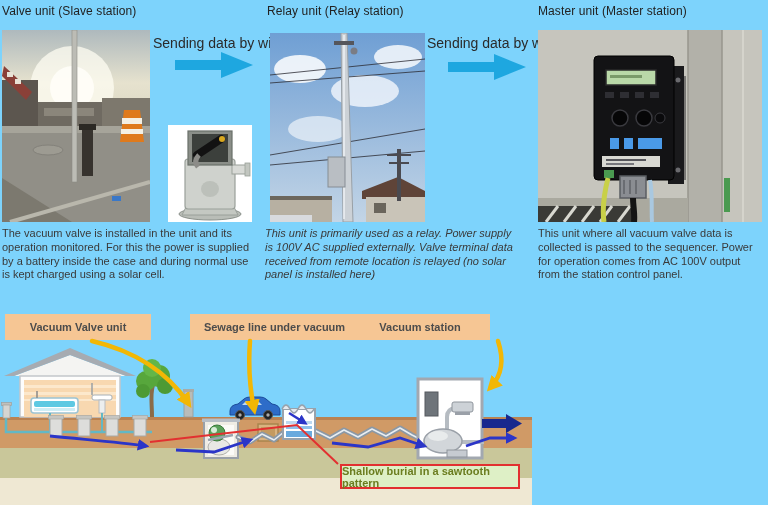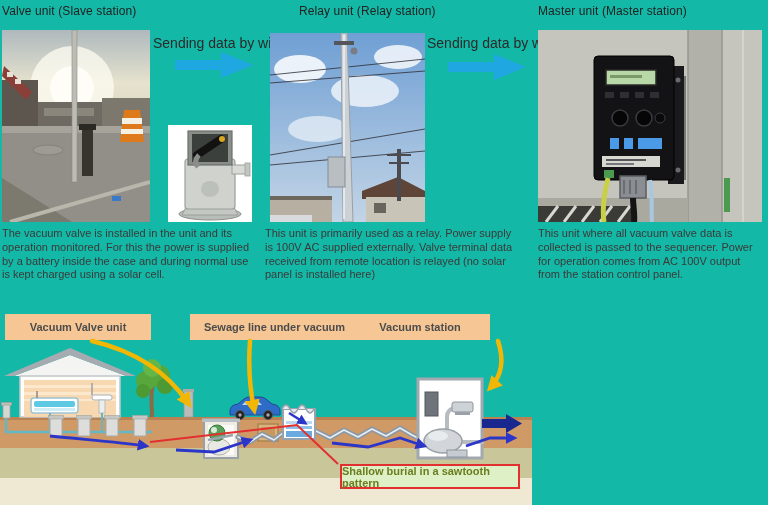--- a/index.html
+++ b/index.html
@@ -1,17 +1,17 @@
 <!DOCTYPE html>
 <html><head>
 <meta charset="utf-8">
 <style>
   html,body{margin:0;padding:0;background:#ffffff;}
   .page{
-    position:relative;width:768px;height:505px;background:#14b8a6;overflow:hidden;
+    position:relative;width:768px;height:505px;background:#7dd3fc;overflow:hidden;
     font-family:"Liberation Sans","DejaVu Sans",sans-serif;
   }
   .abs{position:absolute;}
   .col-title{font-size:12px;font-weight:500;color:#222;letter-spacing:.1px;}
   .wireless-label{font-size:14px;color:#2a2a2a;white-space:nowrap;}
   .para{font-size:11px;line-height:1.25;color:#3a3a3a;}
   .tag{
     background:#f6c694;color:#4c4c4c;font-size:11px;font-weight:600;
     display:flex;align-items:center;justify-content:center;height:26px;
   }
@@ -21,21 +21,21 @@
     height:25px;box-sizing:border-box;
   }
   svg{display:block;}
 </style>
 </head>
 <body>
 
 <div class="page">
 
   <div class="abs col-title" style="left:2px;top:4px;">Valve unit (Slave station)</div>
-  <div class="abs col-title" style="left:267px;top:4px;margin-left:32px;">Relay unit (Relay station)</div>
+  <div class="abs col-title" style="left:267px;top:4px;">Relay unit (Relay station)</div>
   <div class="abs col-title" style="left:538px;top:4px;text-align:center;">Master unit (Master station)</div>
 
   <svg class="abs" style="left:2px;top:30px;" width="148" height="192" viewBox="0 0 148 192">
     <defs>
       <linearGradient id="sky1" x1="0" y1="0" x2="0" y2="1">
         <stop offset="0" stop-color="#aeb9bd"></stop>
           <stop offset="0.55" stop-color="#e6e2ce"></stop>
           <stop offset="1" stop-color="#d9d5c2"></stop>
       </linearGradient>
     </defs>
@@ -158,21 +158,21 @@
     <rect x="82" y="146" width="26" height="22" fill="#8a8d92" stroke="#5a5d62" stroke-width="1.5"></rect>
     <line x1="86" y1="150" x2="86" y2="164" stroke="#6a6d72" stroke-width="2"></line>
     <line x1="92" y1="150" x2="92" y2="164" stroke="#6a6d72" stroke-width="2"></line>
     <line x1="98" y1="150" x2="98" y2="164" stroke="#6a6d72" stroke-width="2"></line>
     <path d="M70,148 C66,164 64,178 66,192" stroke="#c8d048" stroke-width="5" fill="none"></path>
     <path d="M95,168 C95,176 97,184 96,192" stroke="#141414" stroke-width="6" fill="none"></path>
     <path d="M112,150 C115,166 113,180 114,192" stroke="#a9c8e0" stroke-width="4" fill="none"></path>
   </svg>
 
   <div class="abs para" style="left:2px;top:227px;width:250px;">The vacuum valve is installed in the unit and its operation monitored. For this the power is supplied by a battery inside the case and during normal use is kept charged using a solar cell.</div>
-  <div class="abs para" style="left:265px;top:227px;width:256px;">This unit is primarily used as a relay. Power supply is 100V AC supplied externally. Valve terminal data received from remote location is relayed (no solar panel is installed here)</div>
+  <div class="abs para" style="left:265px;top:227px;width:256px;font-style:italic;">This unit is primarily used as a relay. Power supply is 100V AC supplied externally. Valve terminal data received from remote location is relayed (no solar panel is installed here)</div>
   <div class="abs para" style="left:538px;top:227px;width:226px;">This unit where all vacuum valve data is collected is passed to the sequencer. Power for operation comes from AC 100V output from the station control panel.</div>
 
   <div class="abs tag" style="left:5px;top:314px;width:146px;">Vacuum Valve unit</div>
   <div class="abs tag" style="left:190px;top:314px;width:153px;padding-left:8px;">Sewage line under vacuum</div>
   <div class="abs tag" style="left:350px;top:314px;width:140px;">Vacuum station</div>
 
   <svg class="abs" style="left:0;top:345px;overflow:visible;" width="540" height="160" viewBox="0 0 540 160">
     <defs>
       <marker id="mBlue" viewBox="0 0 10 10" refX="7" refY="5" markerWidth="4.2" markerHeight="4.2" orient="auto">
         <path d="M0,0 L10,5 L0,10 Z" fill="#2b35c8"></path>

